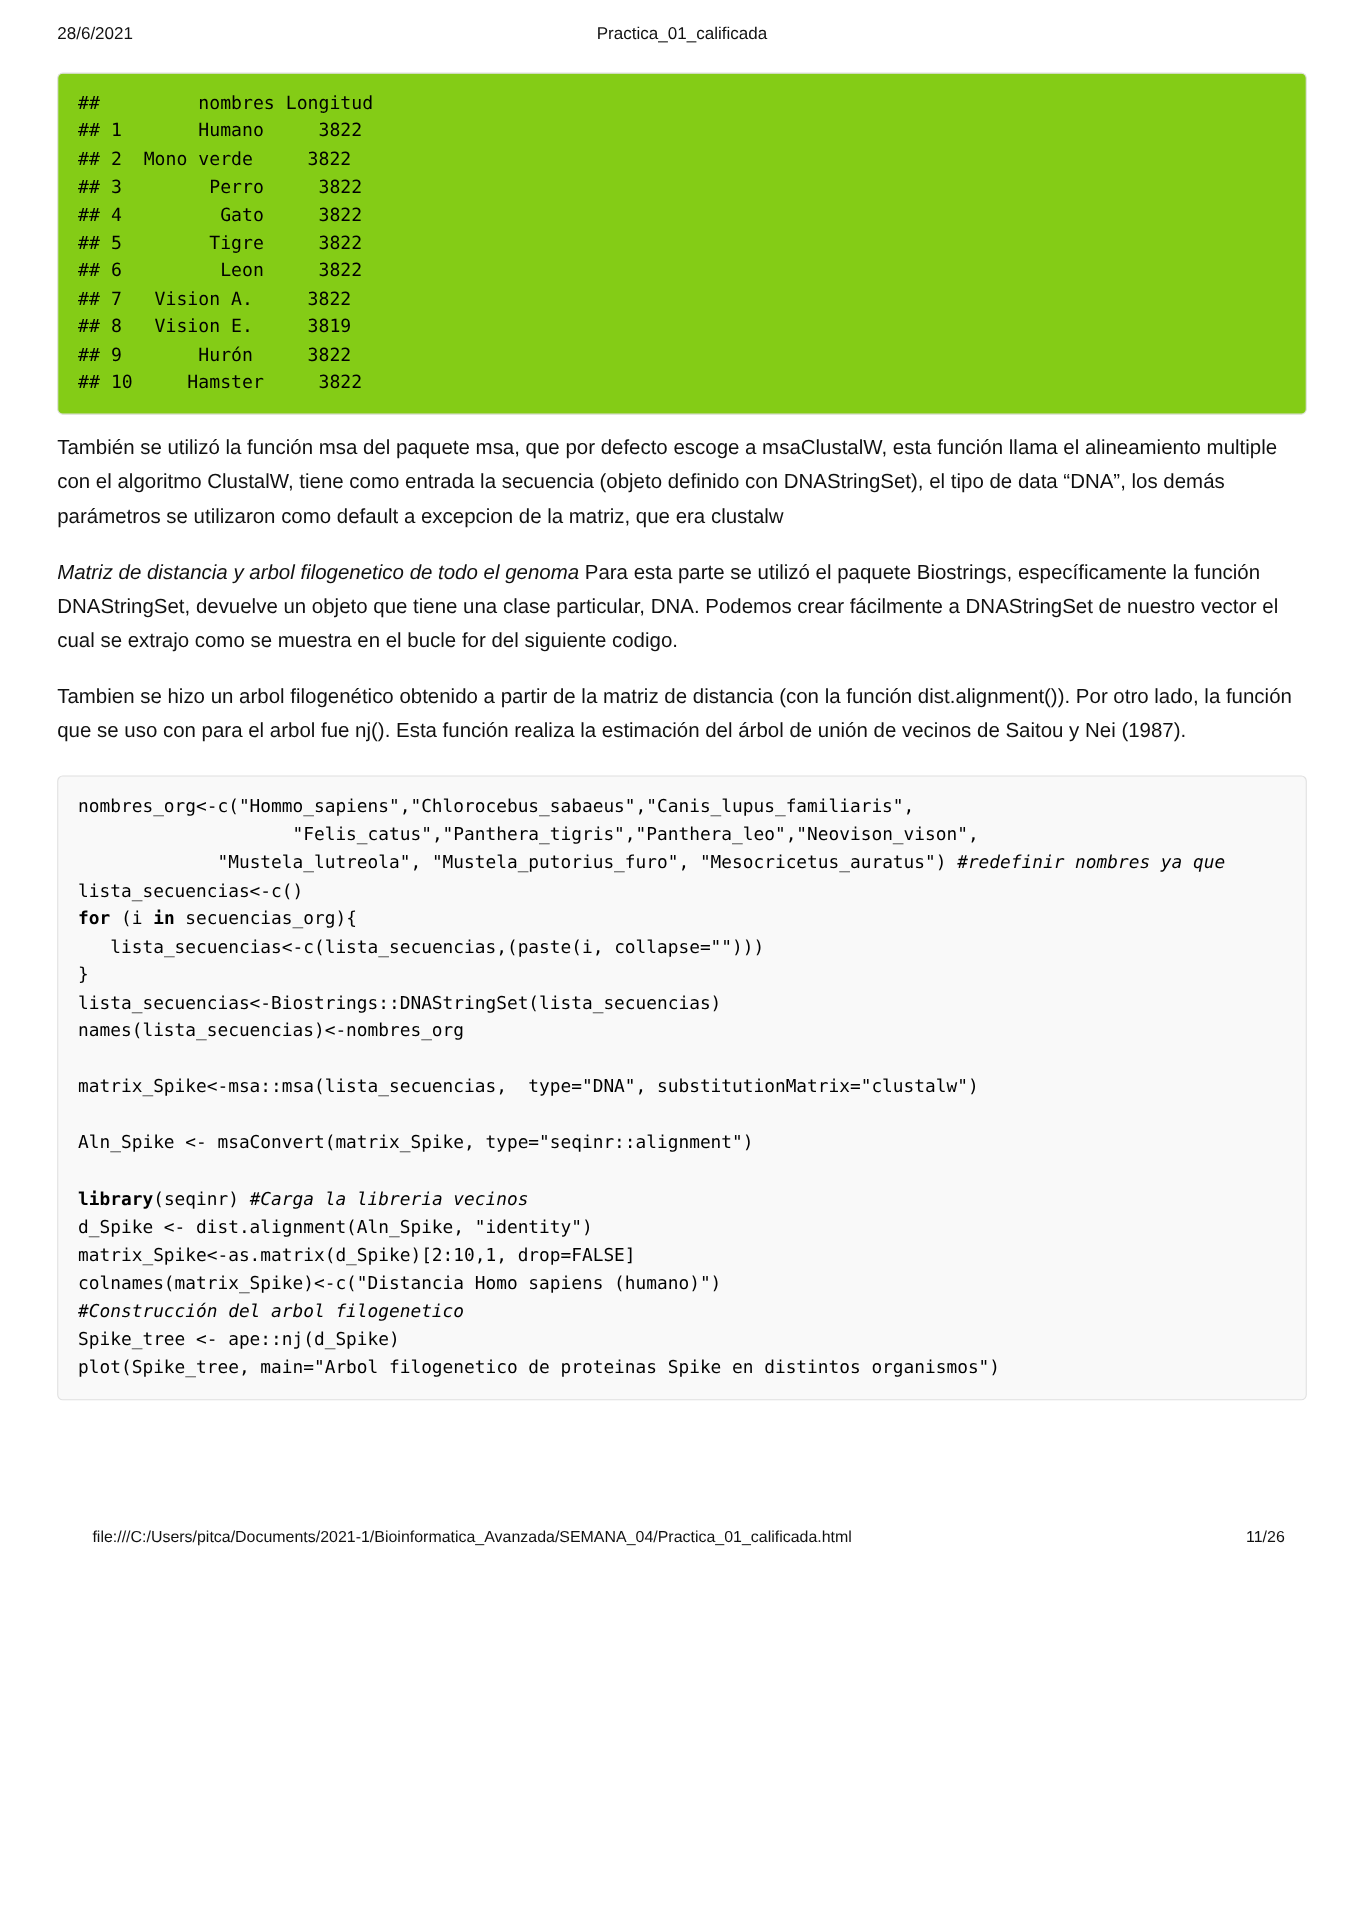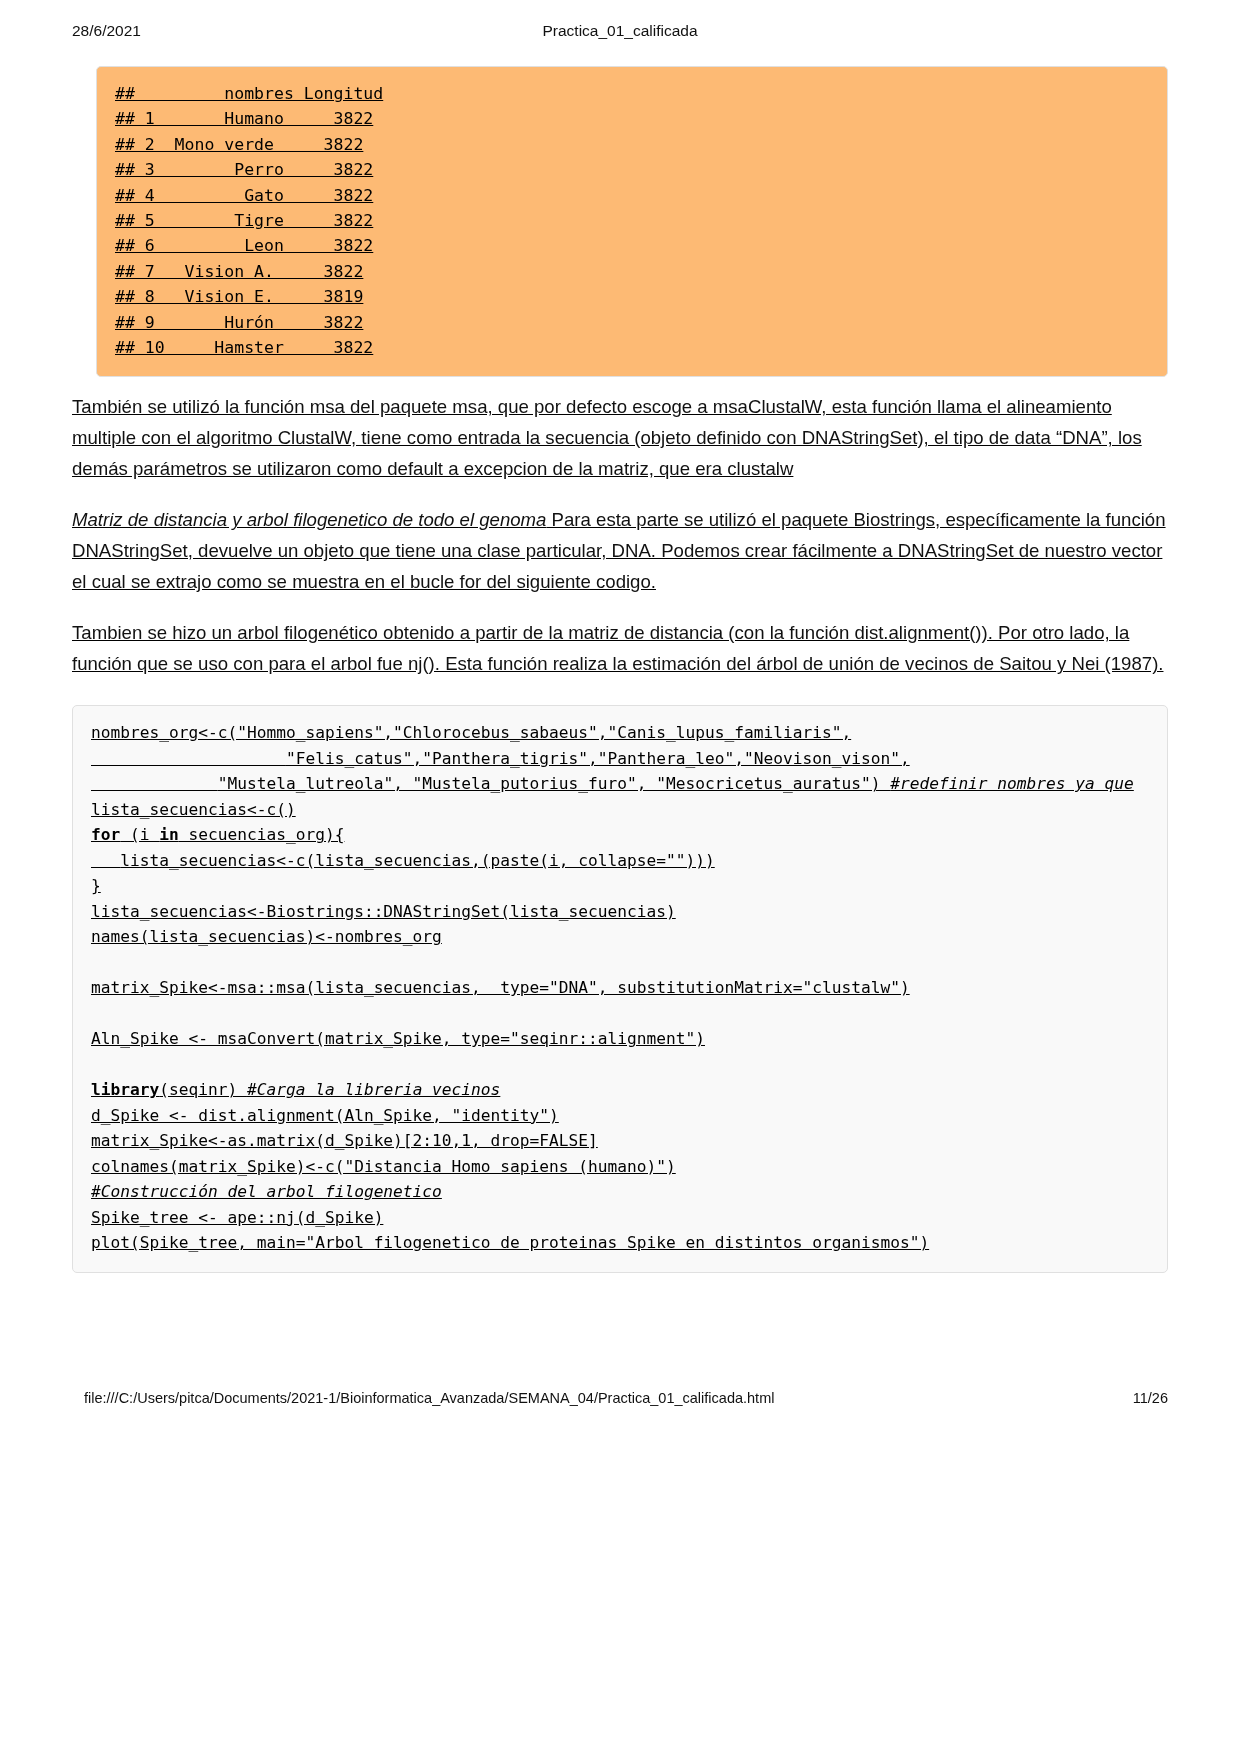--- a/index.html
+++ b/index.html
@@ -14,22 +14,21 @@
     color: #000000;
     position: relative;
     overflow: hidden;
   }
   .page {
     position: absolute;
     left: 0; top: 0;
     width: 1240px;
     height: 1450px;
     box-sizing: border-box;
-    padding: 0 72px;
-    text-decoration: underline;
+    padding: 0 52px;
   }
 
   
   .page-header {
     display: flex;
     align-items: baseline;
     justify-content: flex-start;
     font-size: 15.5px;
     color: #111;
     padding-top: 22px;
@@ -57,22 +56,21 @@
   
   .codeblock {
     border: 1px solid #e0e0e0;
     border-radius: 5px;
     background: #f9f9f9;
     padding: 14px 18px 16px 18px;
     margin: 0 0 14px 0;
     box-sizing: border-box;
   }
   .codeblock.output {
-    background: #fdba74;
-    margin-left: 24px;
+    background: #84cc16;
   }
   .codeblock pre {
     margin: 0;
     font-family: "DejaVu Sans Mono", "Liberation Mono", monospace;
     font-size: 16.5px;
     line-height: 25.4px;
     white-space: pre-wrap;
     word-break: normal;
     color: #000;
   }

